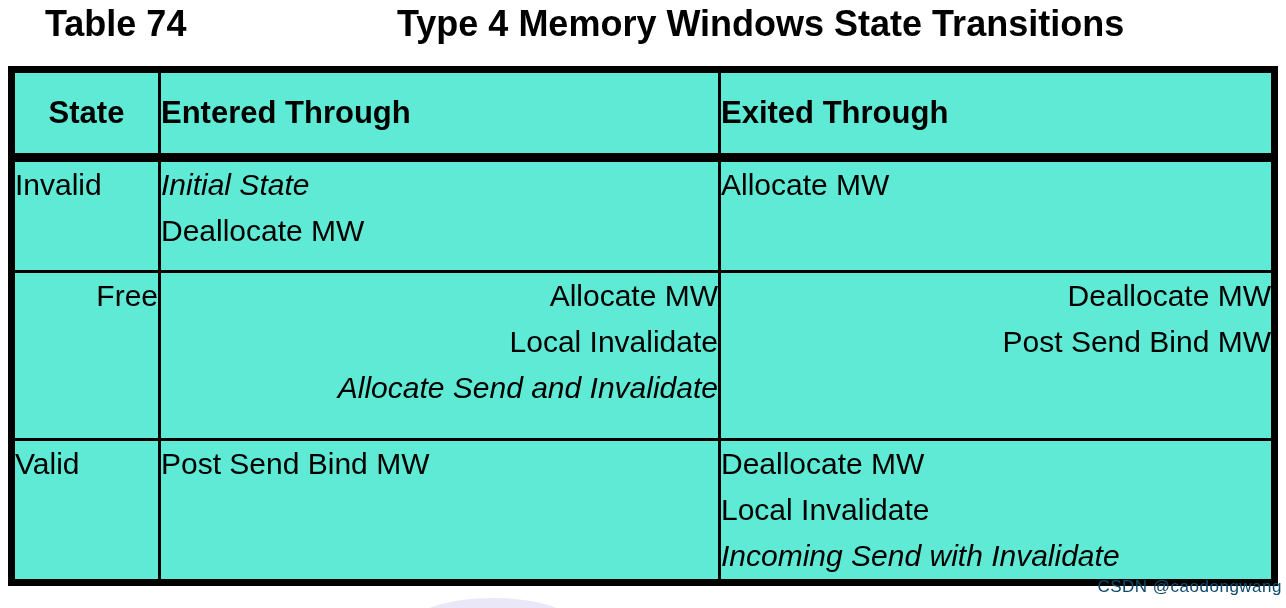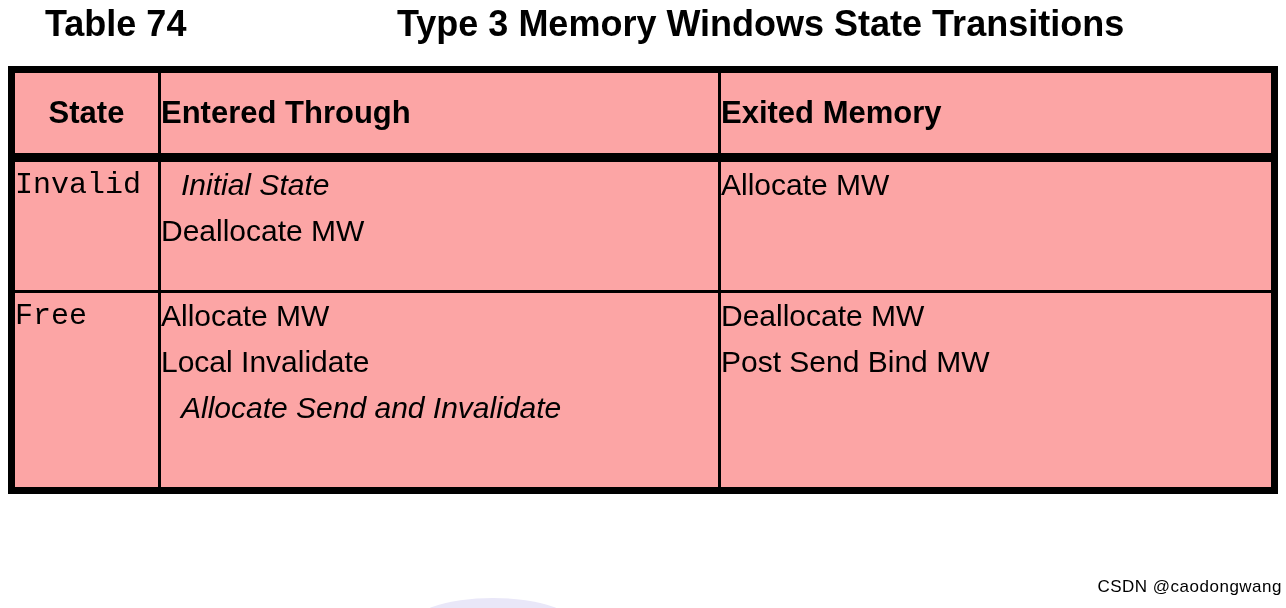--- a/index.html
+++ b/index.html
@@ -41,24 +41,24 @@
     font-weight: 700;
     white-space: nowrap;
   }
 
   
   table.state-table {
     position: absolute;
     left: 8px;
     top: 66px;
     width: 1270px;
-    height: 428px;
+    height: 498px;
     border-collapse: collapse;
     table-layout: fixed;
-    background: #fca5a5;
+    background: #5eead4;
     border: 7px solid #000;
   }
   table.state-table th,
   table.state-table td {
     border: 3px solid #000;
     vertical-align: top;
     font-size: 30px;
     line-height: 46px;
     padding: 0;
     overflow: hidden;
@@ -67,36 +67,36 @@
     height: 80px;
     vertical-align: middle;
     font-weight: 700;
     font-size: 31px;
     border-bottom: 9px solid #000;
   }
   th.col-state-h { text-align: center; }
   th.col-entered-h { text-align: left; }
   th.col-exited-h { text-align: left; padding-left: 18px; }
 
-  td.cell-state  { padding: 10px 0 0 14px; font-family: Liberation Mono, monospace; }
+  td.cell-state  { padding: 10px 0 0 14px; }
   td.cell-events { padding: 10px 0 0 18px; }
 
   tr.row-invalid td { height: 108px; }
-  tr.row-free td    { height: 165px; }
+  tr.row-free td    { height: 165px; text-align: right; }
 
   .cell-line { white-space: nowrap; }
-  .cell-line.italic { font-style: italic; margin-left: 20px; }
+  .cell-line.italic { font-style: italic; }
 
   
   .watermark {
     position: absolute;
     top: 577px;
     right: 4px;
     font-size: 17px;
-    color: #000000;
+    color: #0c4a6e;
     letter-spacing: 0.5px;
     z-index: 3;
     white-space: nowrap;
   }
 
   
   .watermark-blob {
     position: absolute;
     left: 408px;
     top: 598px;
@@ -105,36 +105,36 @@
     border-radius: 50%;
     background: #e9e7f8;
     z-index: 2;
   }
 </style>
 </head>
 <body>
 
 <div class="title-row">
   <span class="title-label">Table 74</span>
-  <span class="title-text">Type 3 Memory Windows State Transitions</span>
+  <span class="title-text">Type 4 Memory Windows State Transitions</span>
 </div>
 
 <div class="watermark-blob"></div>
 
 <table class="state-table">
   <colgroup>
     <col style="width:148px">
     <col style="width:560px">
     <col>
   </colgroup>
   <thead>
     <tr>
       <th class="col-state-h">State</th>
       <th class="col-entered-h">Entered Through</th>
-      <th class="col-exited-h">Exited Memory</th>
+      <th class="col-exited-h">Exited Through</th>
     </tr>
   </thead>
   <tbody>
     <tr class="row-invalid">
       <td class="cell-state">
         <div class="cell-line">Invalid</div>
       </td>
       <td class="cell-events">
         <div class="cell-line italic">Initial State</div>
         <div class="cell-line">Deallocate MW</div>
@@ -150,16 +150,29 @@
       <td class="cell-events">
         <div class="cell-line">Allocate MW</div>
         <div class="cell-line">Local Invalidate</div>
         <div class="cell-line italic">Allocate Send and Invalidate</div>
       </td>
       <td class="cell-events">
         <div class="cell-line">Deallocate MW</div>
         <div class="cell-line">Post Send Bind MW</div>
       </td>
     </tr>
+    <tr class="row-valid">
+      <td class="cell-state">
+        <div class="cell-line">Valid</div>
+      </td>
+      <td class="cell-events">
+        <div class="cell-line">Post Send Bind MW</div>
+      </td>
+      <td class="cell-events">
+        <div class="cell-line">Deallocate MW</div>
+        <div class="cell-line">Local Invalidate</div>
+        <div class="cell-line italic">Incoming Send with Invalidate</div>
+      </td>
+    </tr>
   </tbody>
 </table>
 
 <div class="watermark">CSDN @caodongwang</div>
 
 </body></html>

